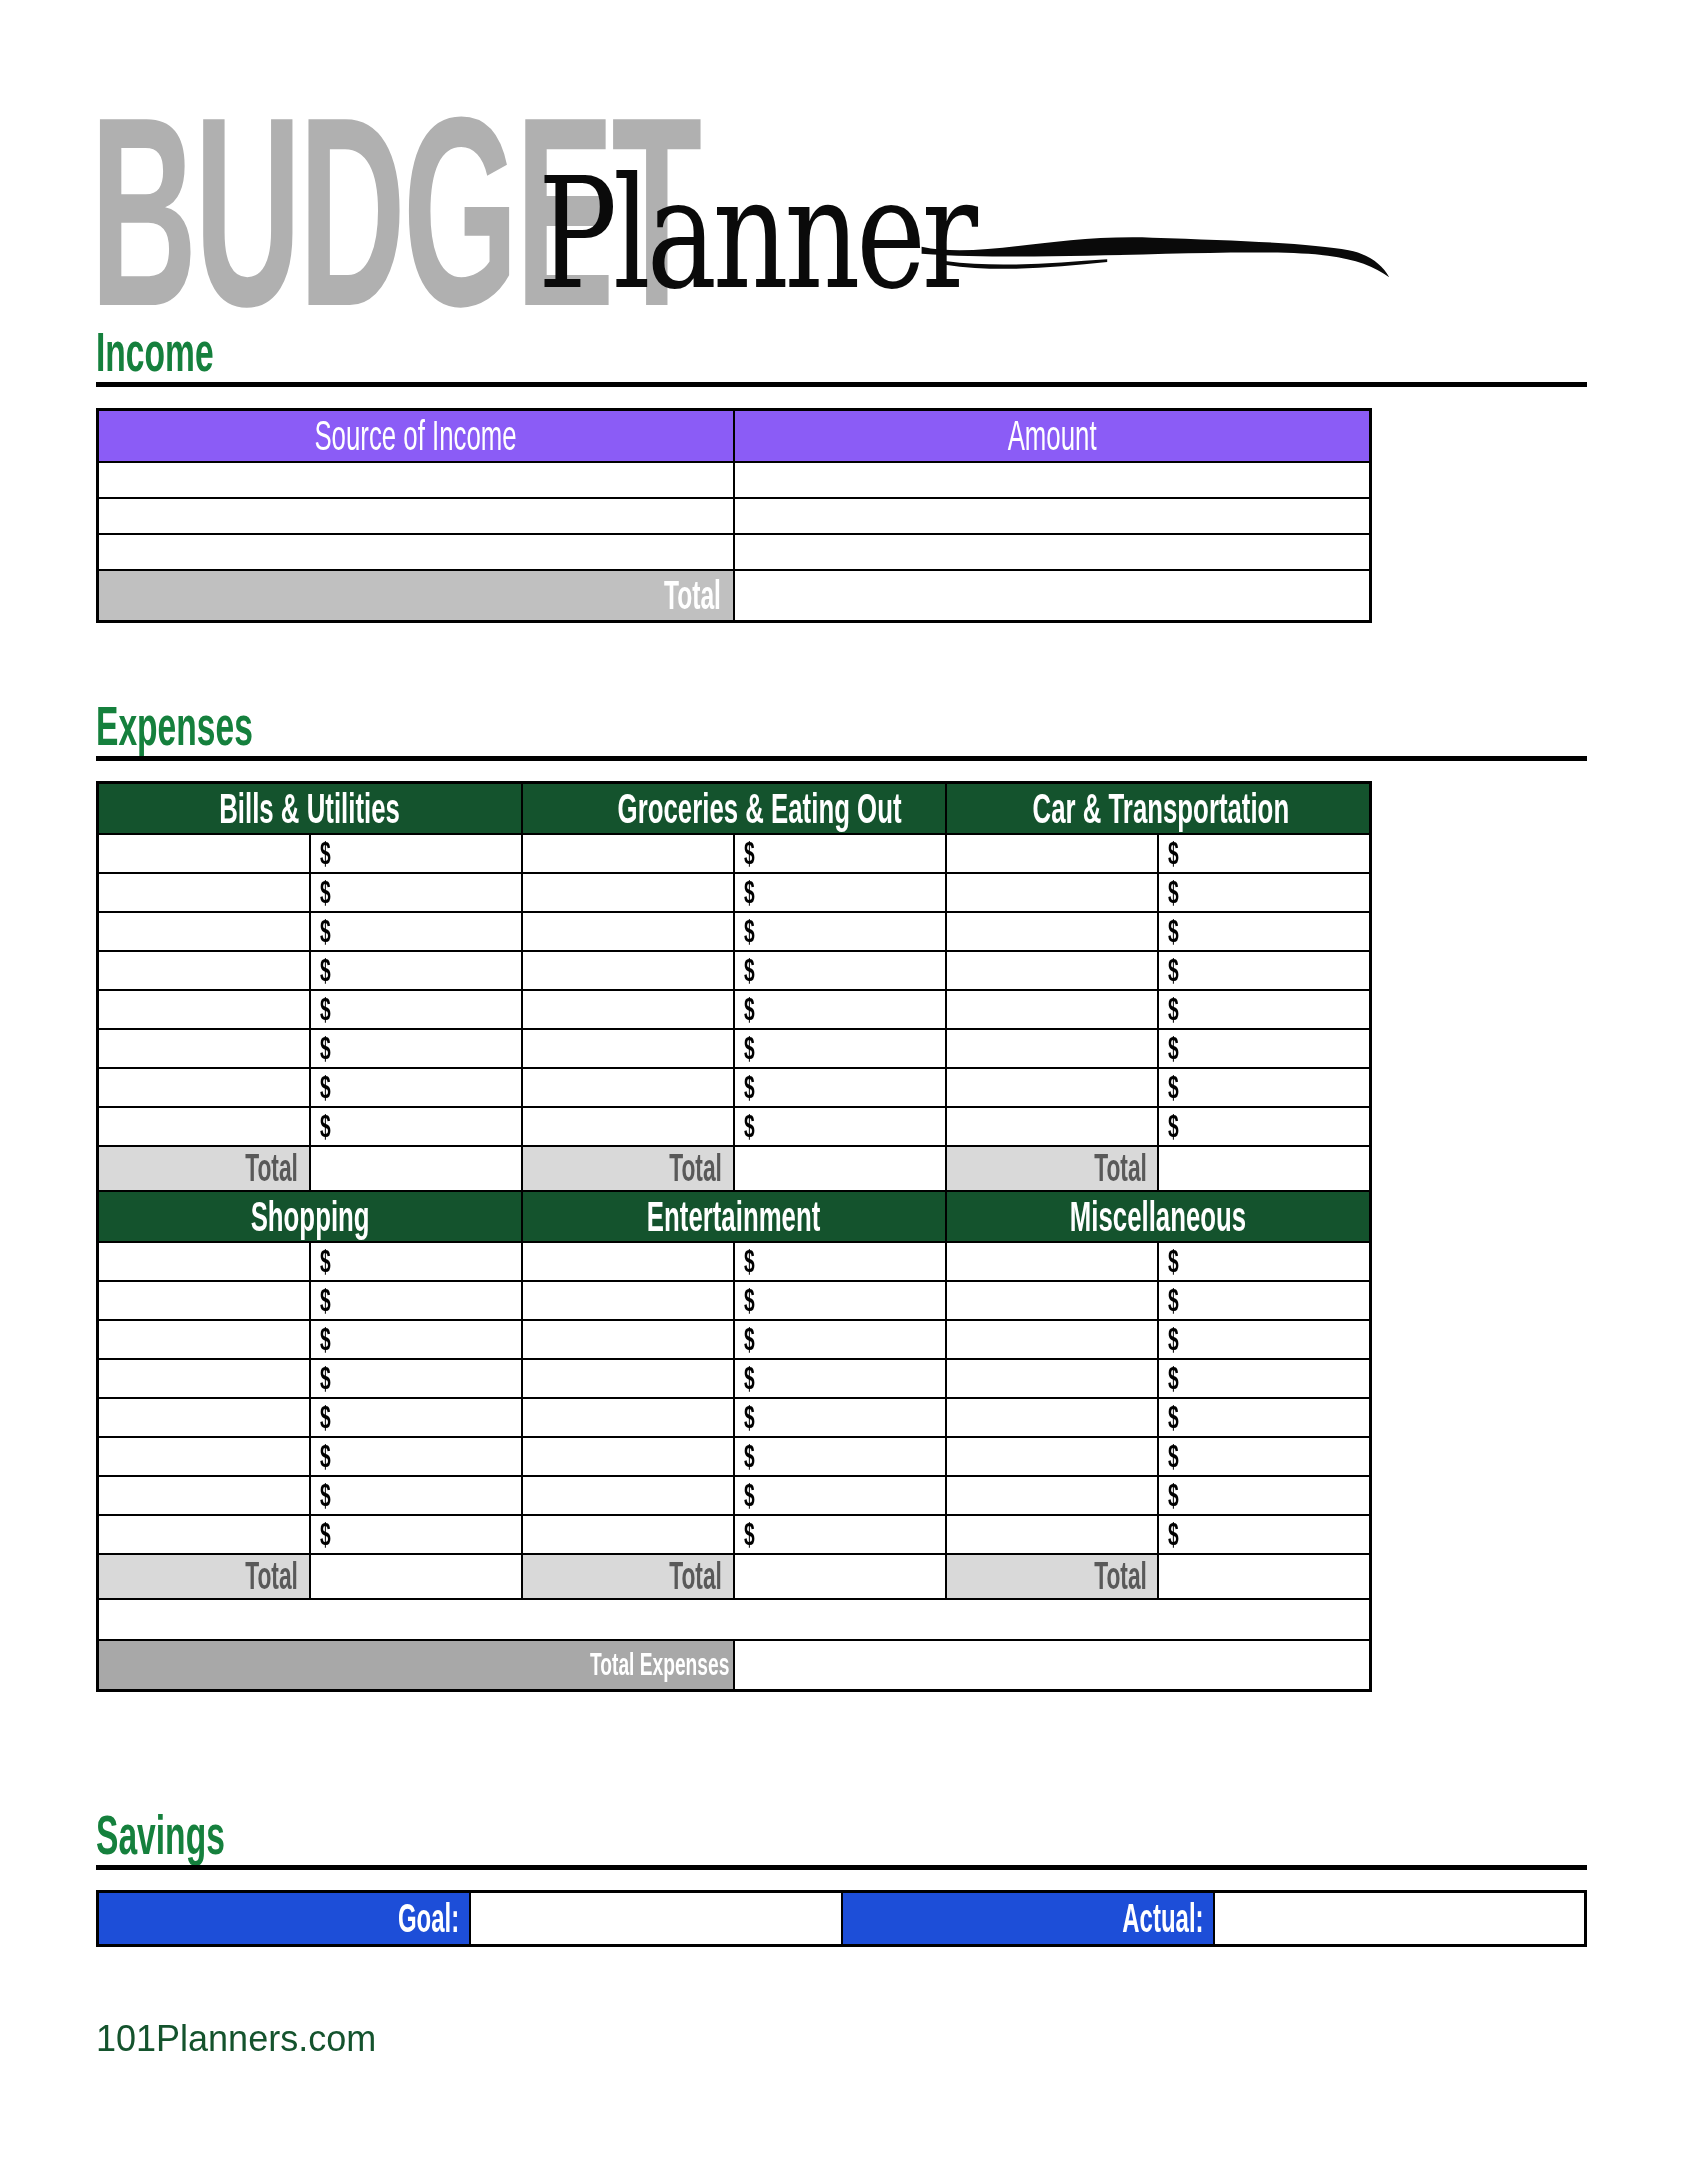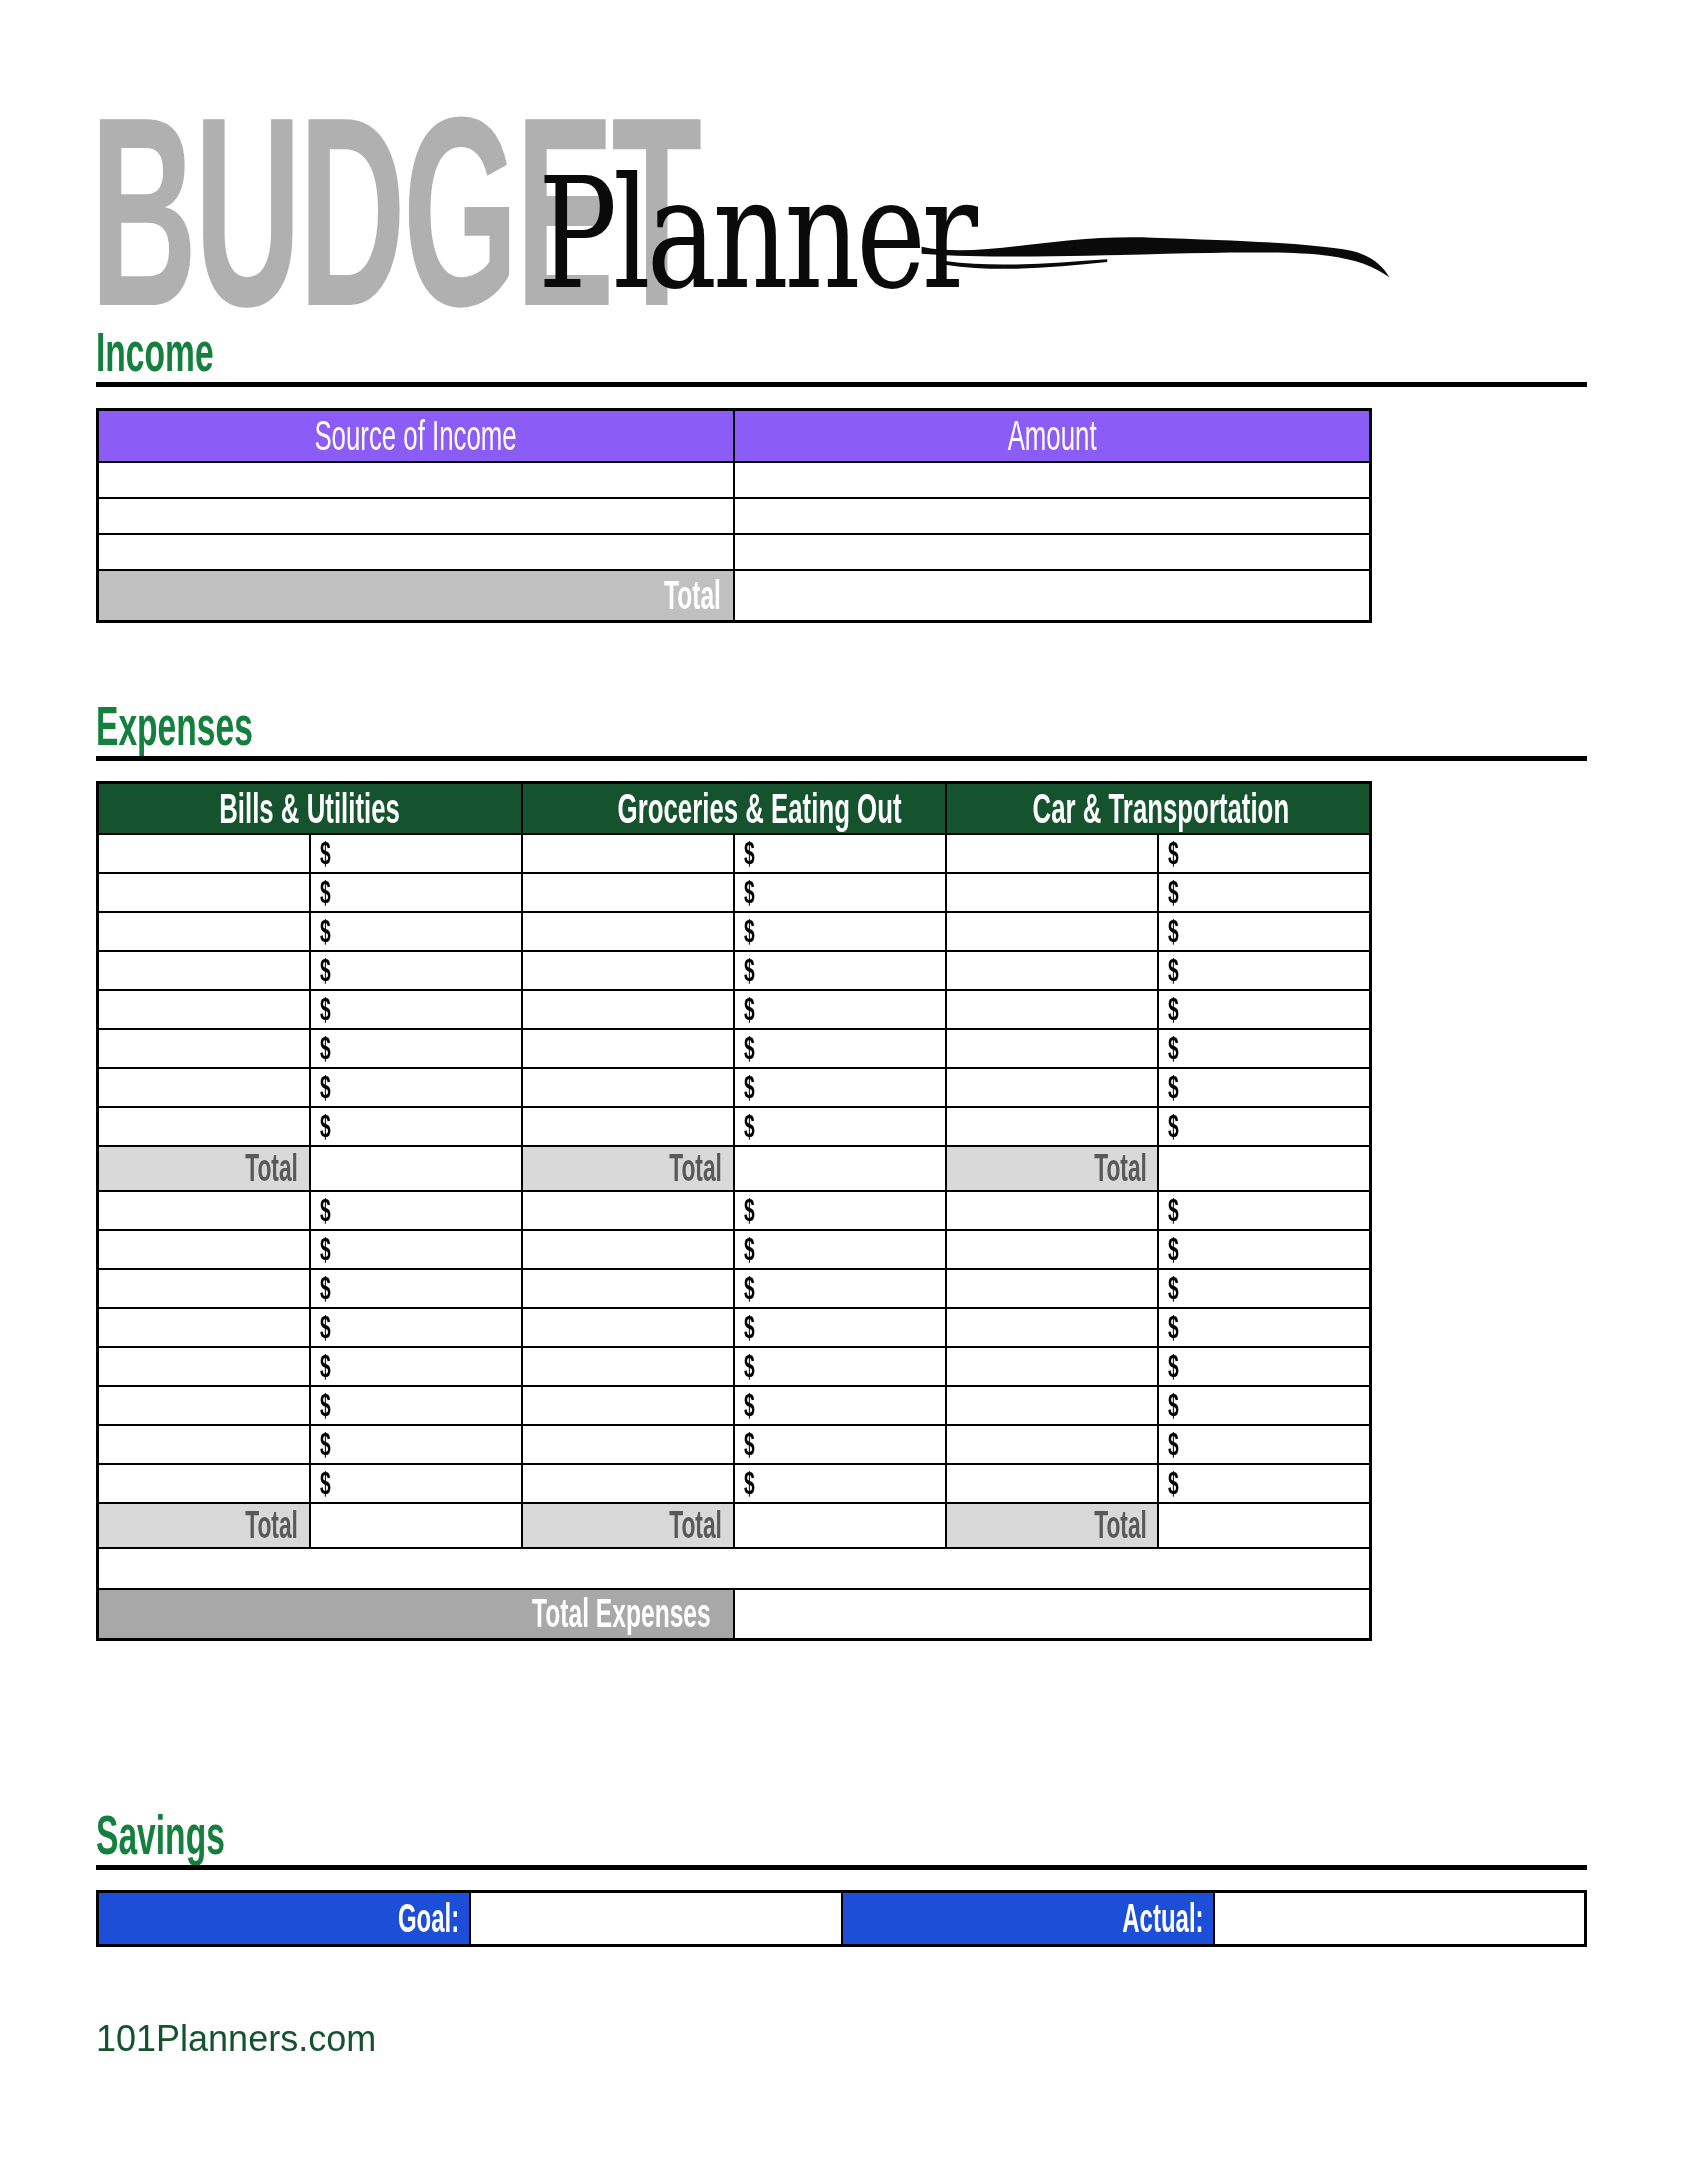--- a/index.html
+++ b/index.html
@@ -69,22 +69,22 @@
   #expenses-table .data-row td { height:38px; background:#fff; }
   #expenses-table .dollar { font-size:32px; font-weight:700; color:#000; }
   #expenses-table .amount-cell { text-align:left; padding-left:9px; }
   #expenses-table .total-cell {
     background:#d9d9d9; color:#595959; font-weight:700; font-size:38px;
     text-align:right; padding-right:10.8px; height:38px;
   }
   #expenses-table .total-blank { background:#fff; }
   #expenses-table .spacer-cell { height:41px; background:#fff; }
   #expenses-table .total-expenses-label {
-    background:#a8a8a8; color:#fff; font-weight:700; font-size:41px;
-    text-align:right; padding-right:22px; height:50px;
+    background:#a8a8a8; color:#fff; font-weight:700; font-size:32px;
+    text-align:right; padding-right:4px; height:50px;
   }
   #expenses-table .total-expenses-value { background:#fff; }
 
   
   #savings-table { position:absolute; left:96px; top:1890px; width:1491px; }
   #savings-table td { height:54px; }
   #savings-table .savings-label {
     background:#1d4ed8; color:#fff; font-weight:700; font-size:40px;
     text-align:right; padding-right:9px;
   }
@@ -228,20 +228,25 @@
         <td></td>
         <td class="amount-cell"><span class="cx left dollar">$</span></td>
       </tr>
       <tr>
         <td class="total-cell"><span class="cx right">Total</span></td>
         <td class="total-blank"></td>
         <td class="total-cell"><span class="cx right">Total</span></td>
         <td class="total-blank"></td>
         <td class="total-cell"><span class="cx right">Total</span></td>
         <td class="total-blank"></td>
+      </tr>
+      <tr>
+        <td colspan="2" class="cat-th"><span class="cx">Shopping</span></td>
+        <td colspan="2" class="cat-th"><span class="cx">Entertainment</span></td>
+        <td colspan="2" class="cat-th"><span class="cx">Miscellaneous</span></td>
       </tr>
       <tr class="data-row">
         <td></td>
         <td class="amount-cell"><span class="cx left dollar">$</span></td>
         <td></td>
         <td class="amount-cell"><span class="cx left dollar">$</span></td>
         <td></td>
         <td class="amount-cell"><span class="cx left dollar">$</span></td>
       </tr>
       <tr class="data-row">

